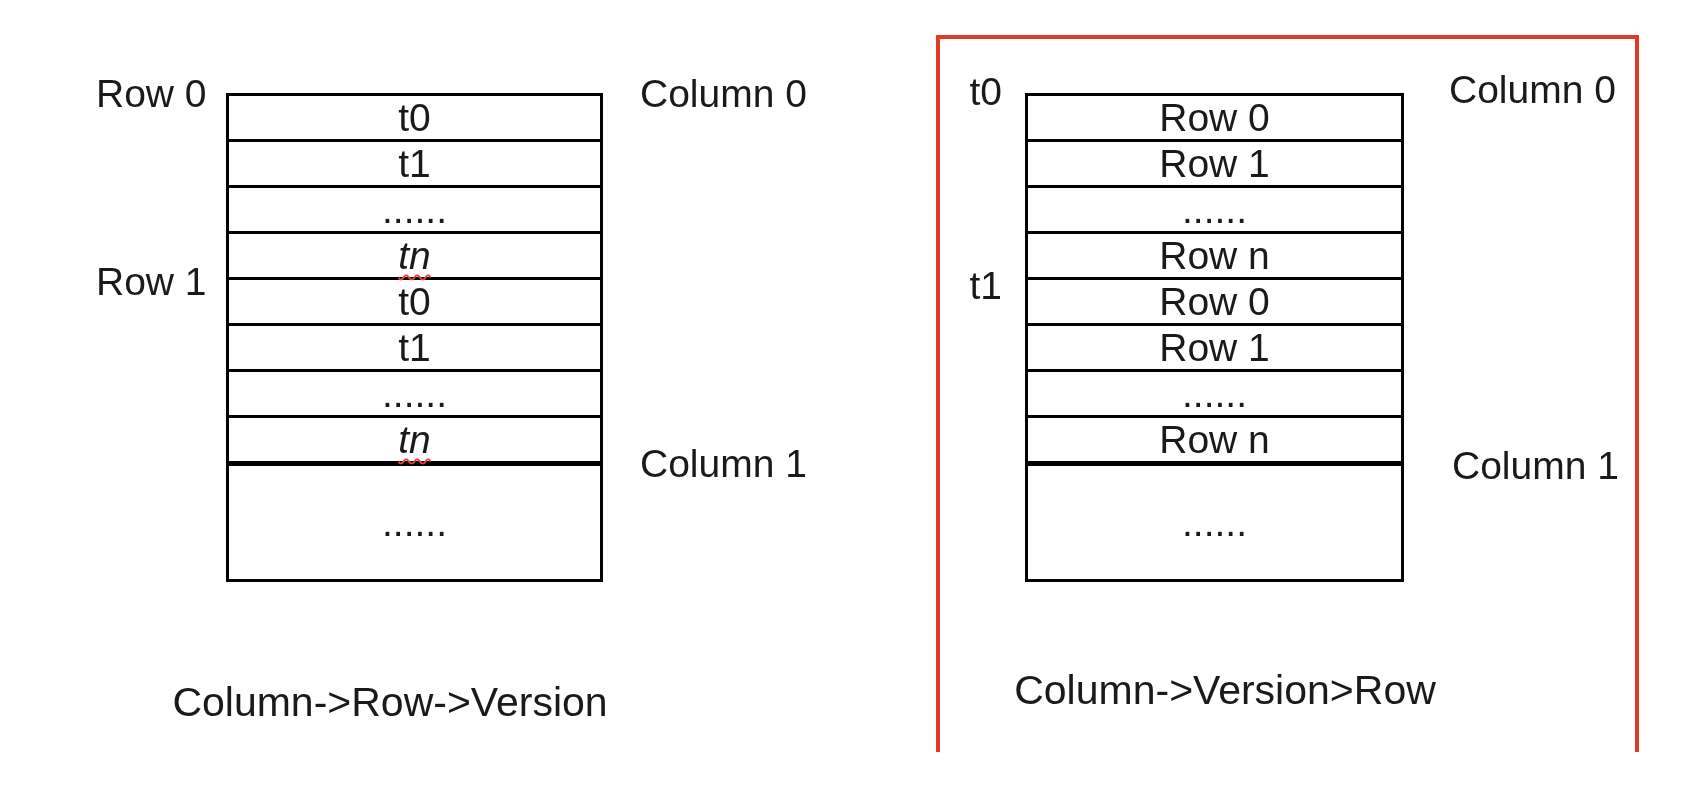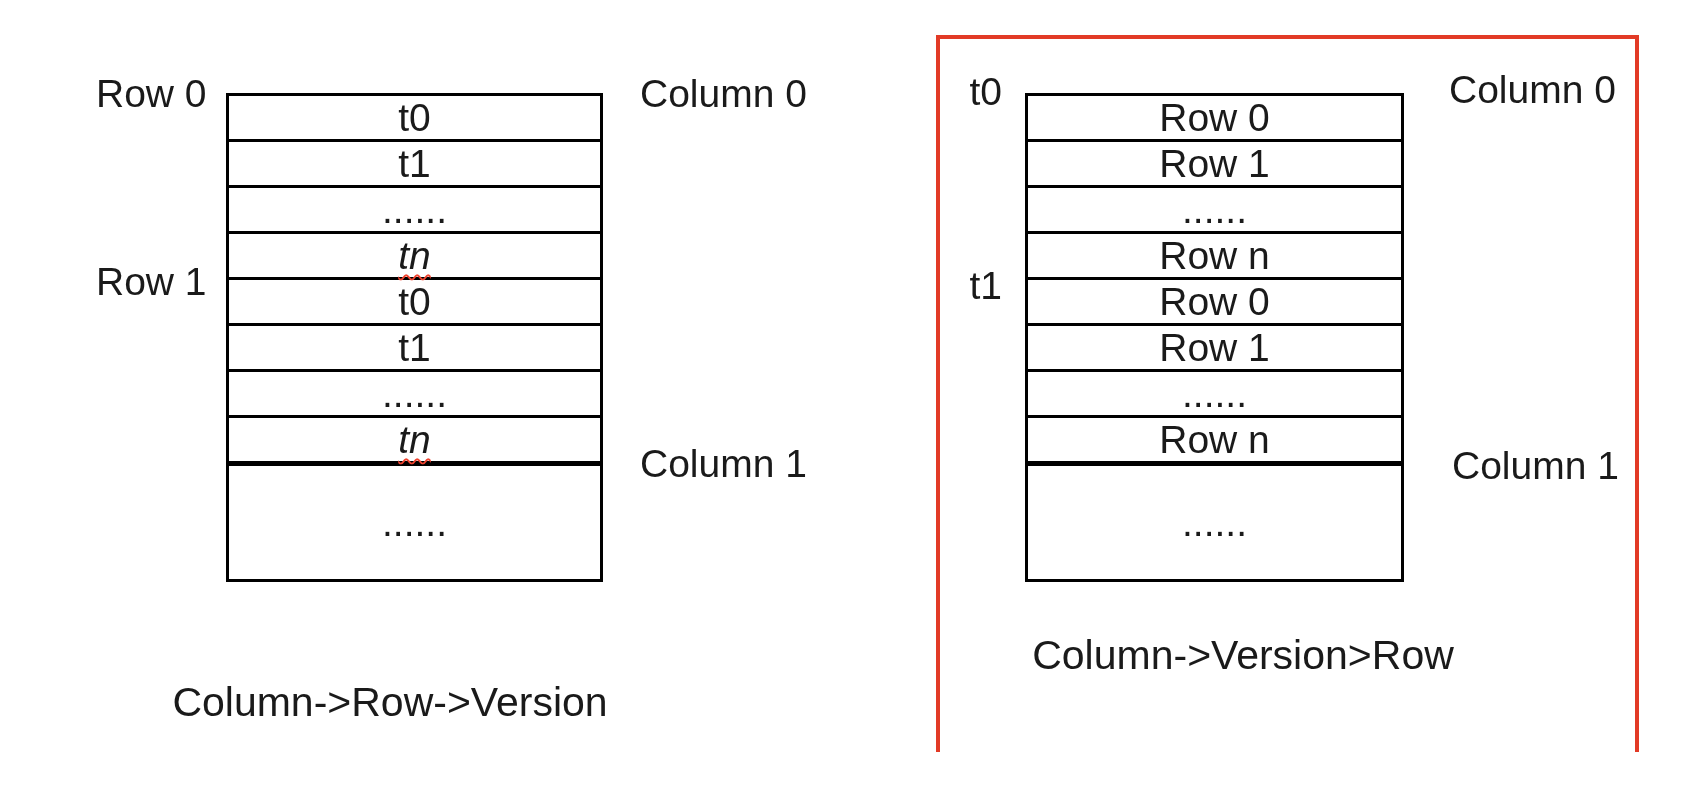--- a/index.html
+++ b/index.html
@@ -39,21 +39,21 @@
   #l-col1{left:640px;top:440px;}
   #l-caption{left:160px;top:678px;width:460px;}
 
   
   #rbox{left:936px;top:35px;width:703px;height:733px;}
   #rtable{left:1025px;top:93px;width:379px;height:489px;}
   #r-t0{left:922px;top:68px;width:80px;}
   #r-t1{left:922px;top:262px;width:80px;}
   #r-col0{left:1449px;top:66px;}
   #r-col1{left:1452px;top:442px;}
-  #r-caption{left:1010px;top:631px;width:430px;margin-left:18px;}
+  #r-caption{left:1010px;top:666px;width:430px;}
 </style>
 </head>
 <body>
 
 <div class="canvas">
 
   <div>
     <div class="label" id="l-row0">Row 0</div>
     <div class="label" id="l-row1">Row 1</div>
     <div class="label" id="l-col0">Column 0</div>

